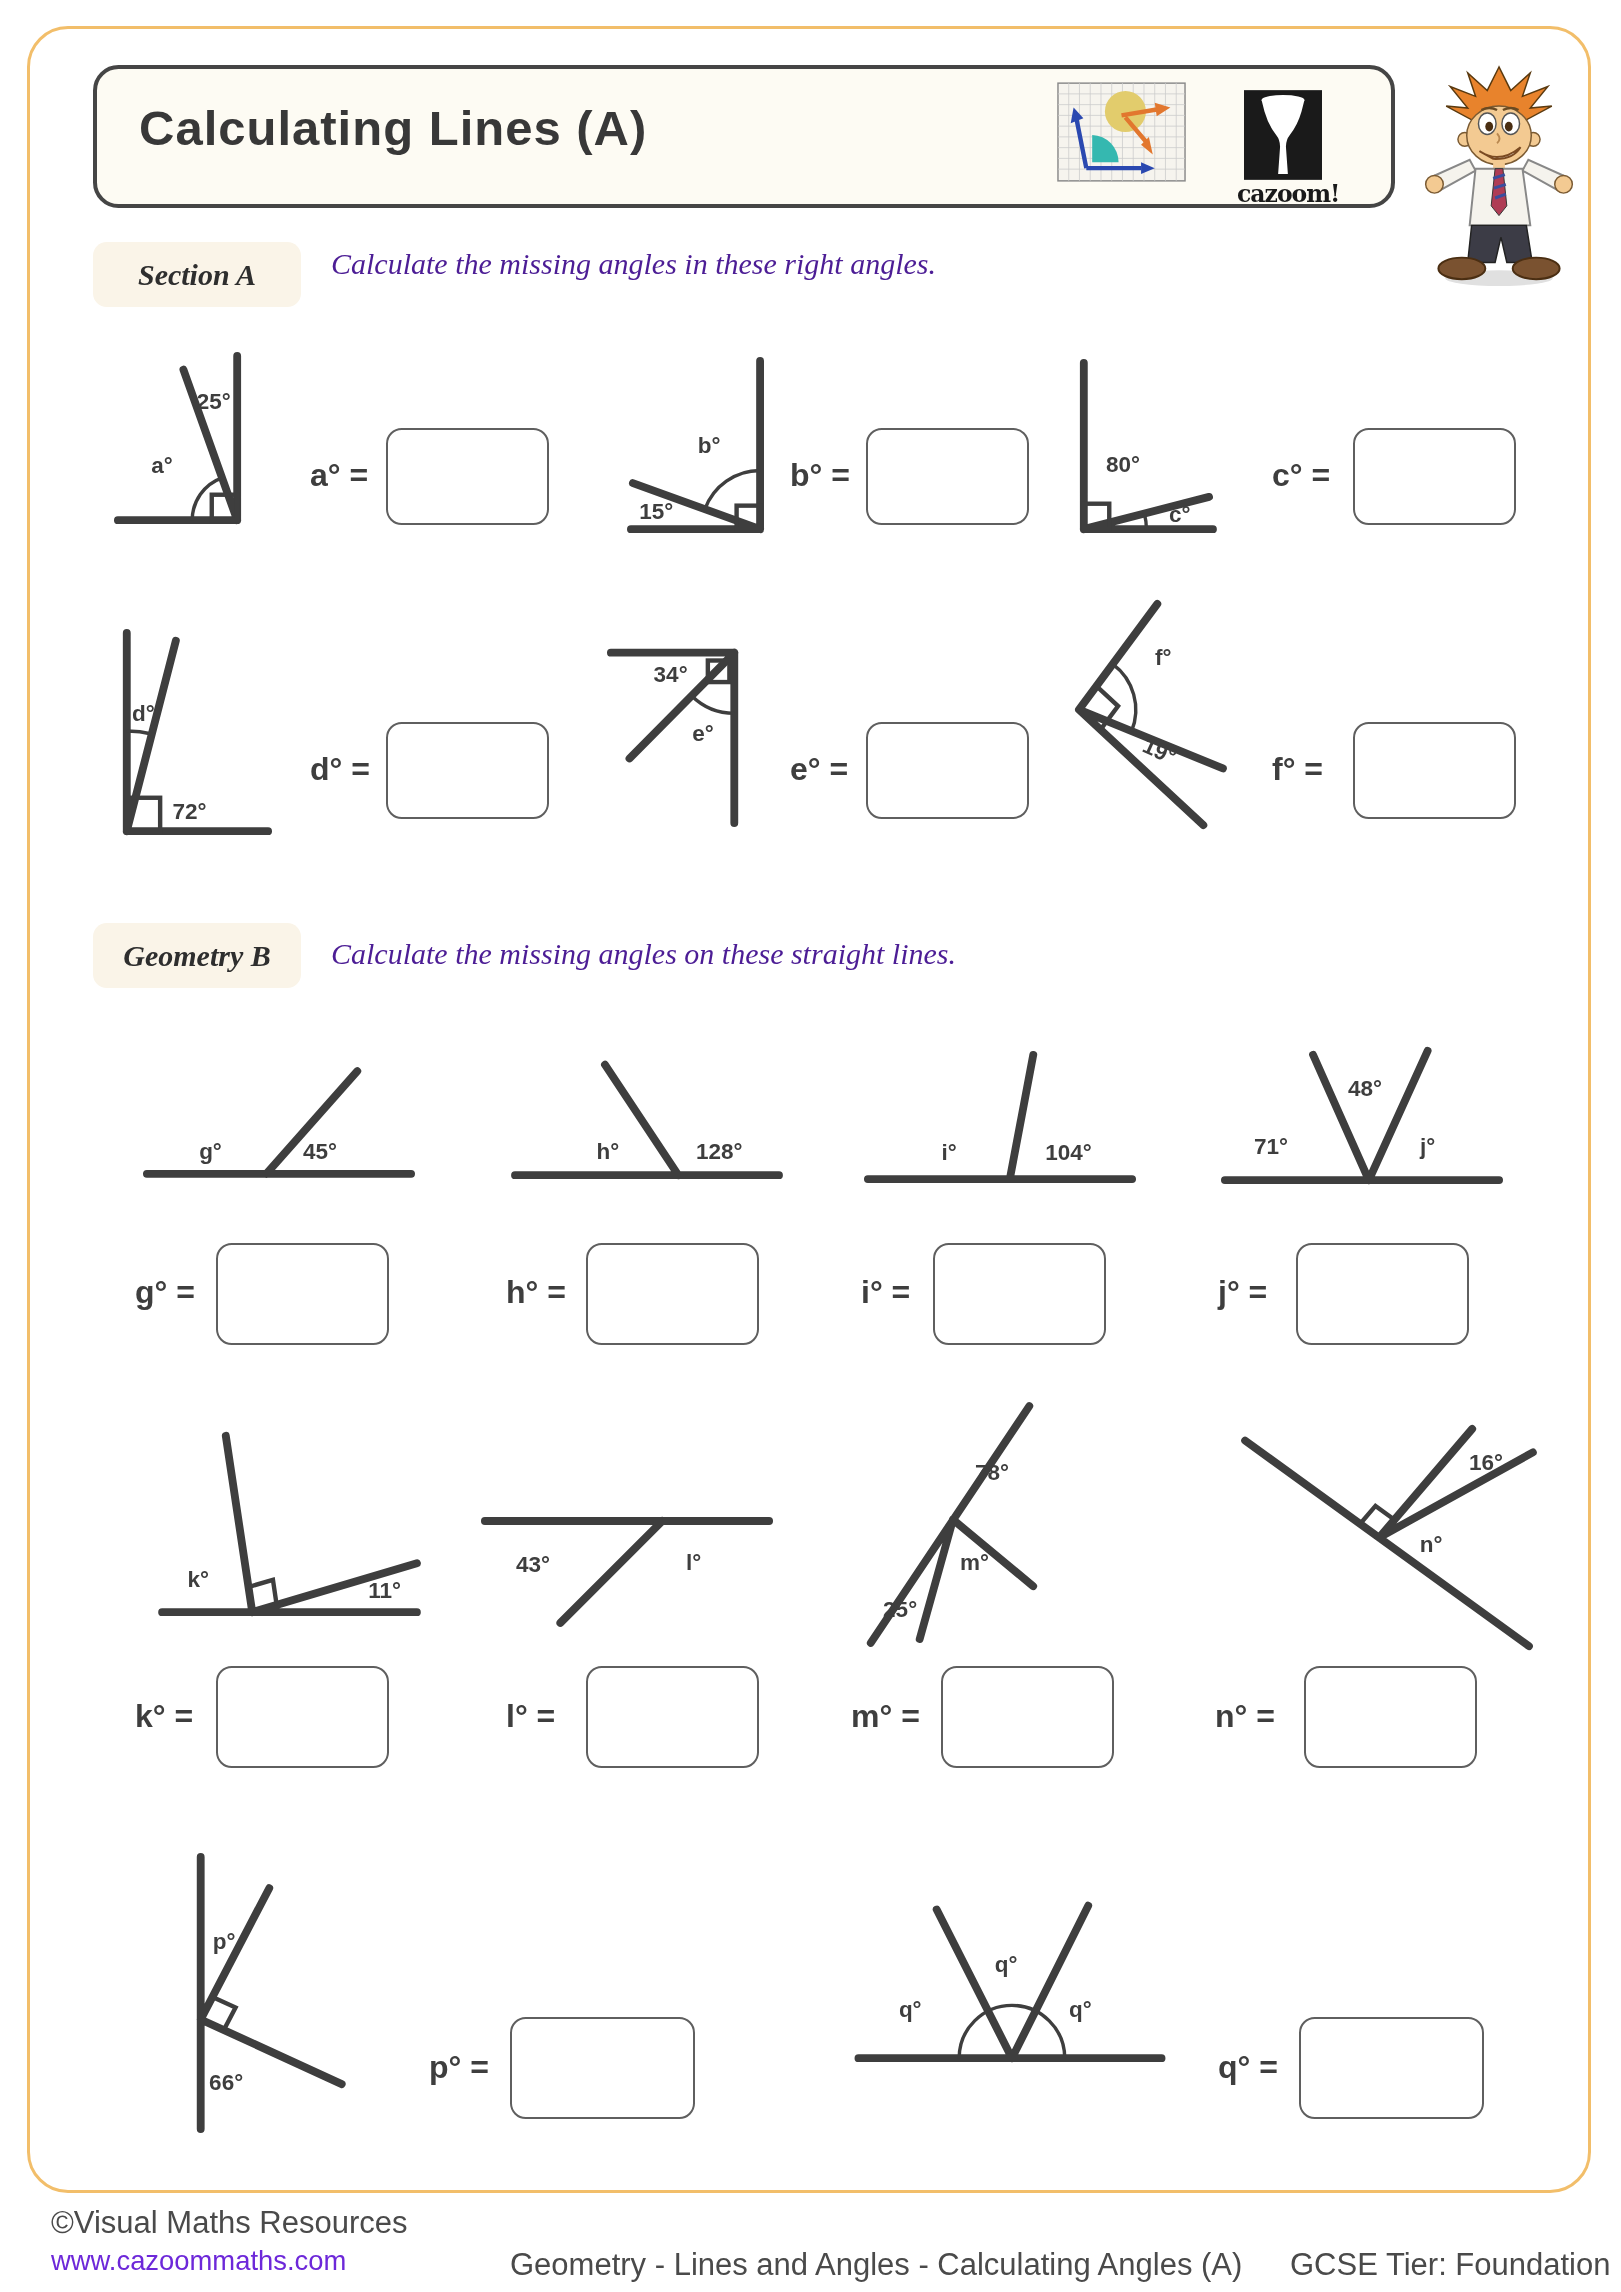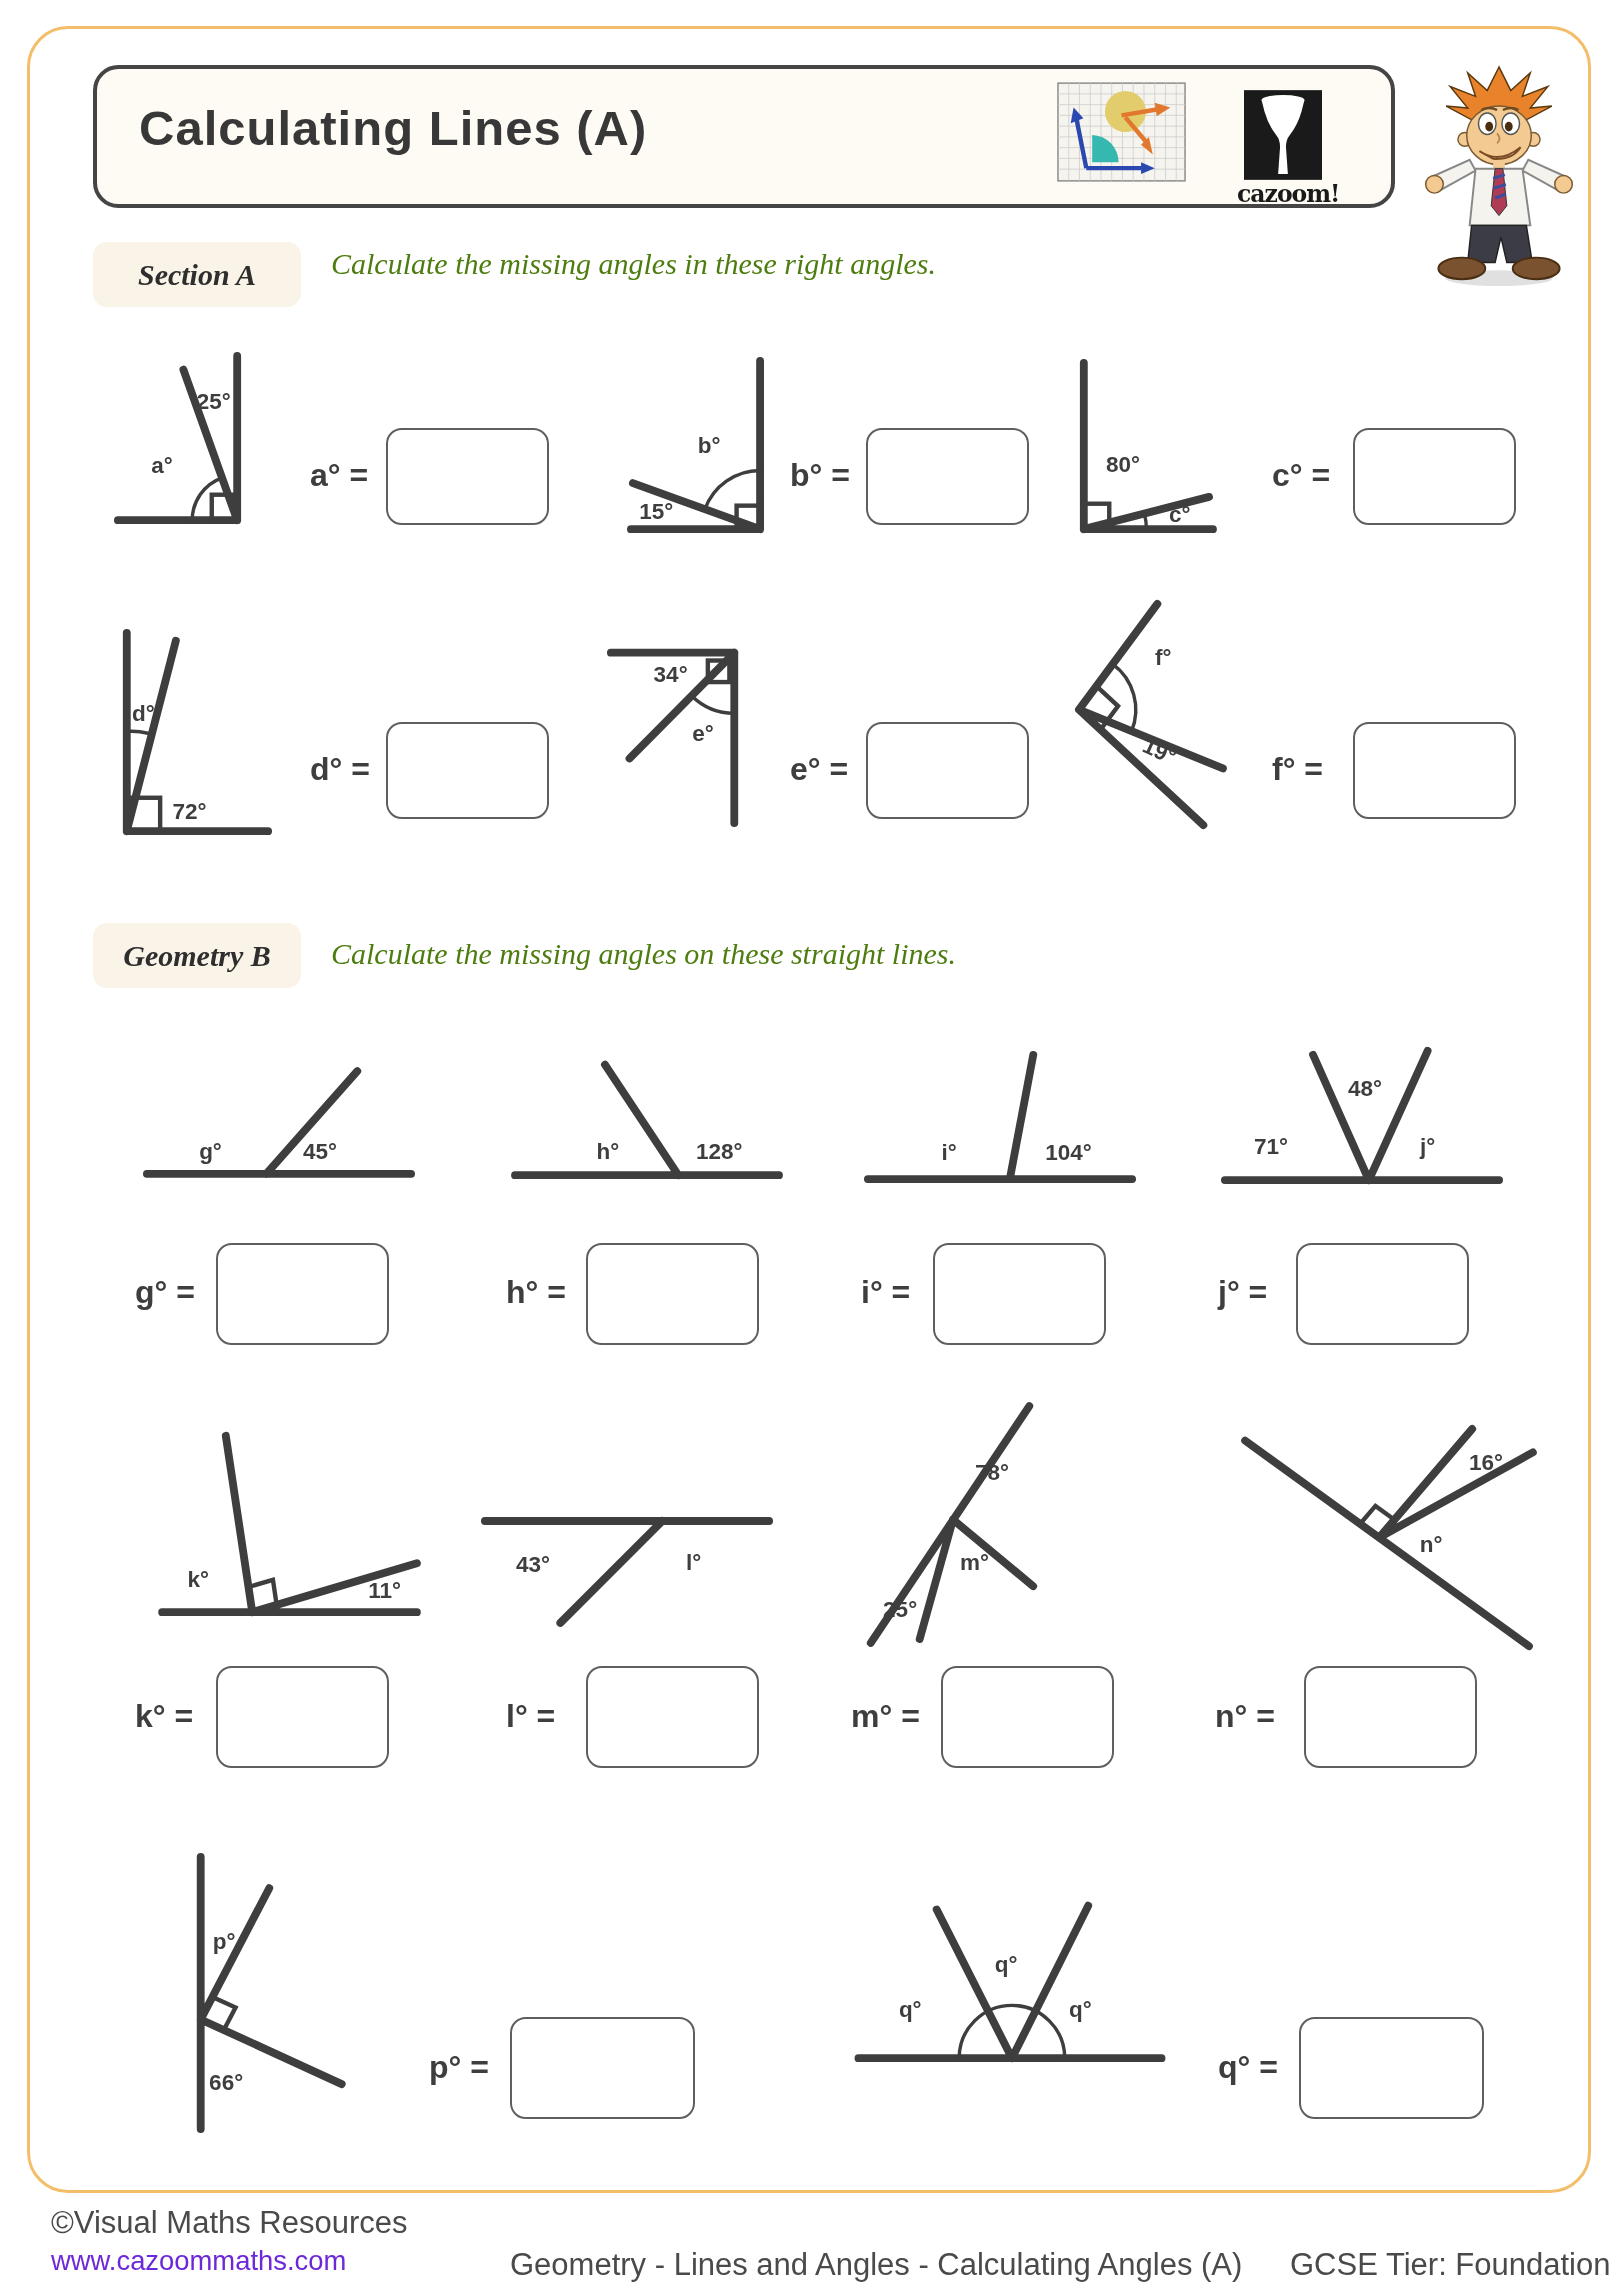--- a/index.html
+++ b/index.html
@@ -1,21 +1,21 @@
 <!DOCTYPE html>
 <html><head>
 <meta charset="utf-8">
 <style>
   html,body{margin:0;padding:0;}
   body{width:1621px;height:2293px;position:relative;background:#ffffff;font-family:"Liberation Sans",sans-serif;}
   .page-border{position:absolute;left:27.4px;top:25.5px;width:1558px;height:2161px;border:3.9px solid #F2BE6A;border-radius:41px;background:#fff;}
   .title-box{position:absolute;left:93px;top:65px;width:1294px;height:135px;background:#FDFBF3;border:4.9px solid #454545;border-radius:25.5px;}
   .title-text{position:absolute;left:139px;top:100px;font-size:49px;font-weight:700;color:#383838;letter-spacing:1px;}
   .section-pill{position:absolute;width:208px;height:65px;background:#FAF4E8;border-radius:13.7px;display:flex;align-items:center;justify-content:center;font-family:"Liberation Serif",serif;font-style:italic;font-weight:700;font-size:30px;color:#2e2e2e;}
-  .instruction{position:absolute;font-family:"Liberation Serif",serif;font-style:italic;font-size:30px;color:#4d7c0f;}
+  .instruction{position:absolute;font-family:"Liberation Serif",serif;font-style:italic;font-size:30px;color:#4c1d95;}
   .alabel{position:absolute;font-weight:700;font-size:32px;color:#3E3E3E;}
   .abox{position:absolute;width:159px;height:93px;border:2px solid #5F5F5F;border-radius:15.7px;background:#fff;}
   .abox.lg{width:169px;height:98px;}
   .abox.xl{width:181px;height:98px;}
   .fig{position:absolute;overflow:visible;}
   .fig .l{stroke:#3E3E3E;stroke-width:8;stroke-linecap:round;fill:none;}
   .fig .arc{stroke:#3E3E3E;stroke-width:3.5;fill:none;}
   .fig .sq{stroke:#3E3E3E;stroke-width:4.5;fill:none;stroke-linejoin:miter;}
   .fig text{fill:#3E3E3E;font-family:"Liberation Sans",sans-serif;font-weight:700;font-size:23px;}
   .cazoom-box{position:absolute;left:1237px;top:90px;width:93px;height:118px;}

